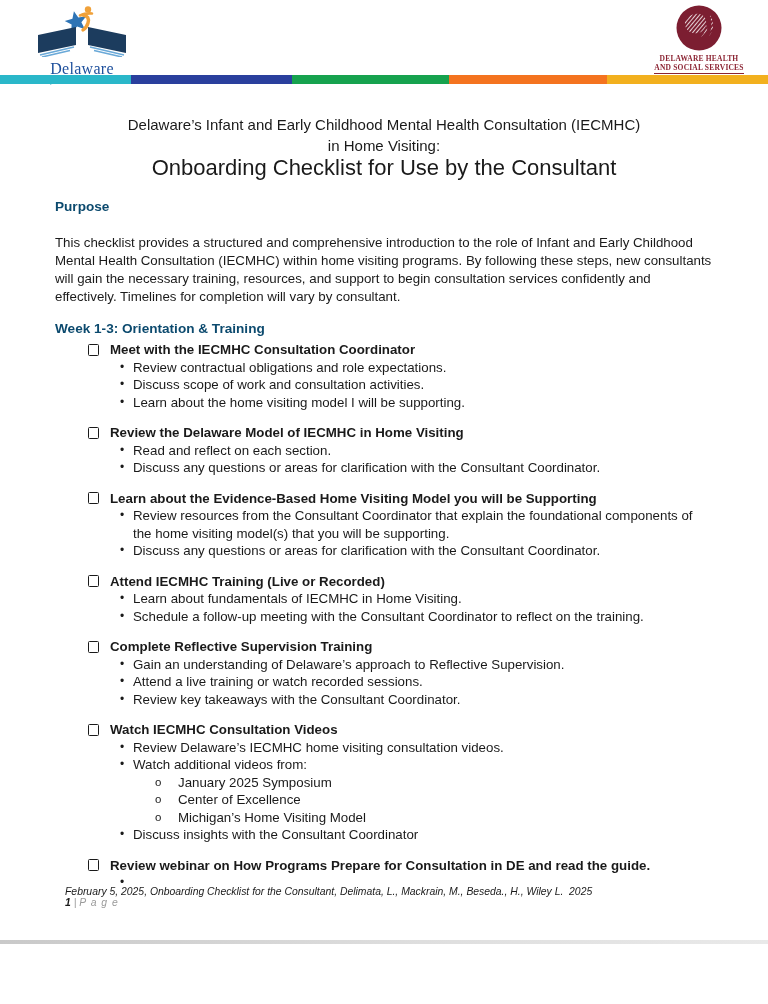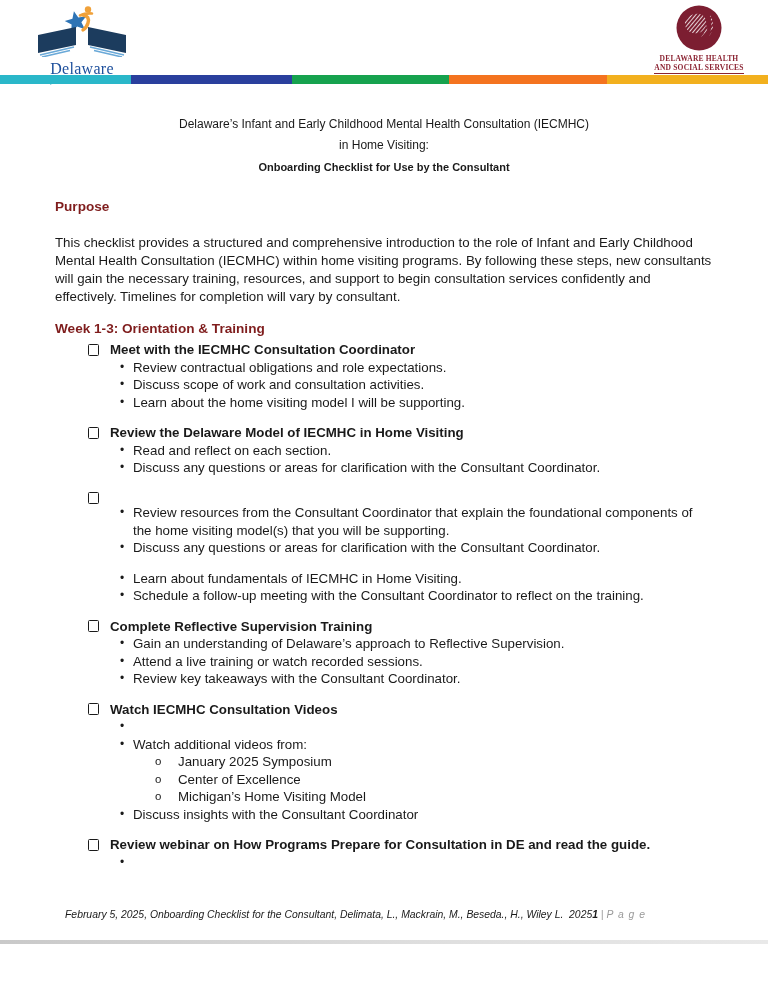--- a/index.html
+++ b/index.html
@@ -13,42 +13,42 @@
   .doe-name{font-family:"Liberation Serif",serif;font-size:16px;color:#1d4f9c;line-height:15px;letter-spacing:.3px;}
   .doe-dept{font-size:7.5px;color:#3aa9bb;line-height:9px;}
   .dhss-logo{position:absolute;right:10px;top:5px;width:118px;text-align:center;}
   .dhss-l12{font-family:"Liberation Serif",serif;font-size:7.5px;font-weight:bold;color:#8b2332;line-height:8.5px;letter-spacing:.2px;}
   .dhss-underline{border-bottom:1px solid #8b2332;display:inline-block;padding-bottom:1px;}
   .dhss-l3{font-size:7.5px;color:#8b2332;line-height:10px;margin-top:1px;}
   .stripe{position:absolute;top:75px;left:0;right:0;height:9px;display:flex;}
   .stripe-seg{height:100%;}
   
   .title-block{margin:114px 34px 0 34px;text-align:center;}
-  .title-line{font-size:12px;line-height:21px;}
-  .title-bold{font-size:11px;line-height:23px;font-weight:bold;}
+  .title-line{font-size:15px;line-height:21px;}
+  .title-bold{font-size:22px;line-height:23px;font-weight:normal;}
   
   .content{margin:0 55px;}
-  .sec-heading{color:#7f1d1d;font-size:13.6px;font-weight:bold;line-height:18px;margin:0;}
+  .sec-heading{color:#0c4a6e;font-size:13.6px;font-weight:bold;line-height:18px;margin:0;}
   .purpose-heading{margin-top:19px;}
   .purpose-body{font-size:13.3px;line-height:18px;margin-top:18px;white-space:pre-wrap;}
   .week-heading{margin-top:14px;margin-bottom:3px;}
   
   .check-item{margin-bottom:13px;font-size:13.3px;line-height:17.5px;}
   .check-title{display:flex;font-weight:bold;padding-left:33px;}
   .checkbox{flex:none;width:9px;height:10px;border:1.5px solid #1a1a1a;border-radius:1.5px;margin-right:11px;margin-top:2.5px;background:#fff;}
   .bullet{display:flex;padding-left:65px;}
   .bullet .marker{flex:none;width:13px;font-size:12px;}
   .sub-bullet{display:flex;padding-left:100px;}
   .sub-bullet .marker{flex:none;width:23px;font-size:11.5px;}
   .runs .b{font-weight:normal;}
   
   .footer{
-    position:absolute;left:65px;right:70px;bottom:24px;
+    position:absolute;left:65px;right:70px;bottom:36px;
     display:flex;align-items:baseline;
-    font-style:italic;font-size:10.4px;color:#1a1a1a;white-space:pre-wrap;
+    font-style:italic;font-size:10.4px;color:#1a1a1a;white-space:pre-wrap;flex-direction:column;
   }
   .page-num-group{white-space:pre;}
   .page-num{font-weight:bold;}
   .page-word{color:#9a9a9a;letter-spacing:1px;}
   .page-sep{color:#9a9a9a;}
   .page-edge{position:absolute;bottom:0;left:0;right:0;height:4px;background:linear-gradient(to right,#c9c9c9 0%,#dedede 55%,#e9e9e9 100%);}
 </style>
 </head>
 <body>
 
@@ -142,31 +142,36 @@
             <span class="runs"><span>Read and reflect on each section.</span></span>
           </div>
           <div class="bullet">
             <span class="marker">•</span>
             <span class="runs"><span>Discuss any questions or areas for clarification with the Consultant Coordinator.</span></span>
           </div>
         </div>
         <div class="check-item">
           <div class="check-title">
             <span class="checkbox"></span>
+            <span>Learn about the Evidence-Based Home Visiting Model you will be Supporting</span>
           </div>
           <div class="bullet">
             <span class="marker">•</span>
             <span class="runs"><span>Review resources from the Consultant Coordinator that explain the foundational components of the home visiting model(s) that you will be supporting.</span></span>
           </div>
           <div class="bullet">
             <span class="marker">•</span>
             <span class="runs"><span>Discuss any questions or areas for clarification with the Consultant Coordinator.</span></span>
           </div>
         </div>
         <div class="check-item">
+          <div class="check-title">
+            <span class="checkbox"></span>
+            <span>Attend IECMHC Training (Live or Recorded)</span>
+          </div>
           <div class="bullet">
             <span class="marker">•</span>
             <span class="runs"><span>Learn about </span><span class="b">fundamentals of IECMHC in Home Visiting</span><span>.</span></span>
           </div>
           <div class="bullet">
             <span class="marker">•</span>
             <span class="runs"><span>Schedule a follow-up meeting with the Consultant Coordinator to reflect on the training.</span></span>
           </div>
         </div>
         <div class="check-item">
@@ -187,20 +192,21 @@
             <span class="runs"><span>Review key takeaways with the Consultant Coordinator.</span></span>
           </div>
         </div>
         <div class="check-item">
           <div class="check-title">
             <span class="checkbox"></span>
             <span>Watch IECMHC Consultation Videos</span>
           </div>
           <div class="bullet">
             <span class="marker">•</span>
+            <span class="runs"><span>Review Delaware’s IECMHC home visiting consultation videos.</span></span>
           </div>
           <div class="bullet">
             <span class="marker">•</span>
             <span class="runs"><span>Watch additional videos from:</span></span>
           </div>
           <div class="sub-bullet">
             <span class="marker">o</span>
             <span class="runs"><span class="b">January 2025 Symposium</span></span>
           </div>
           <div class="sub-bullet">

